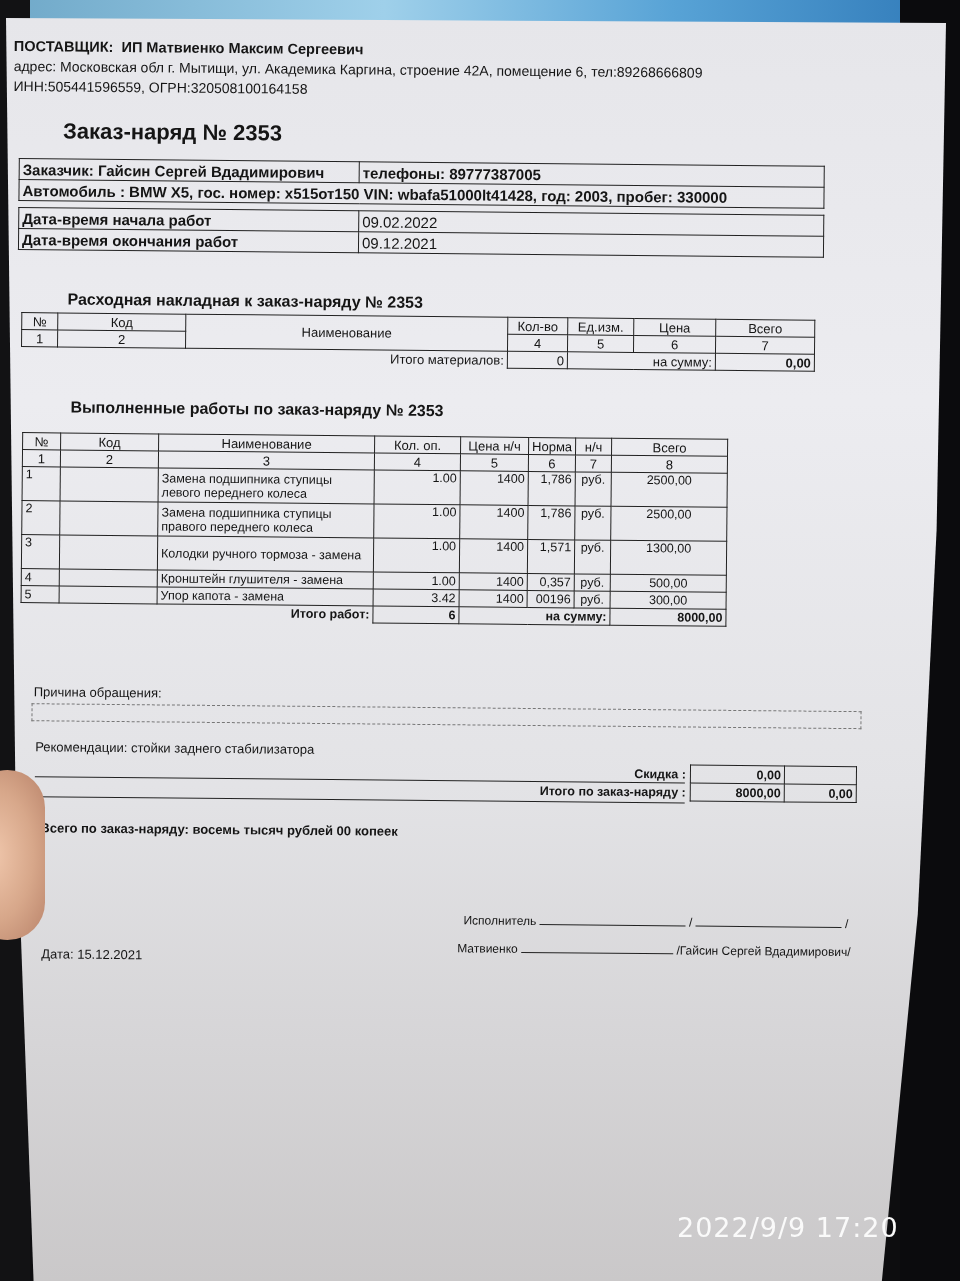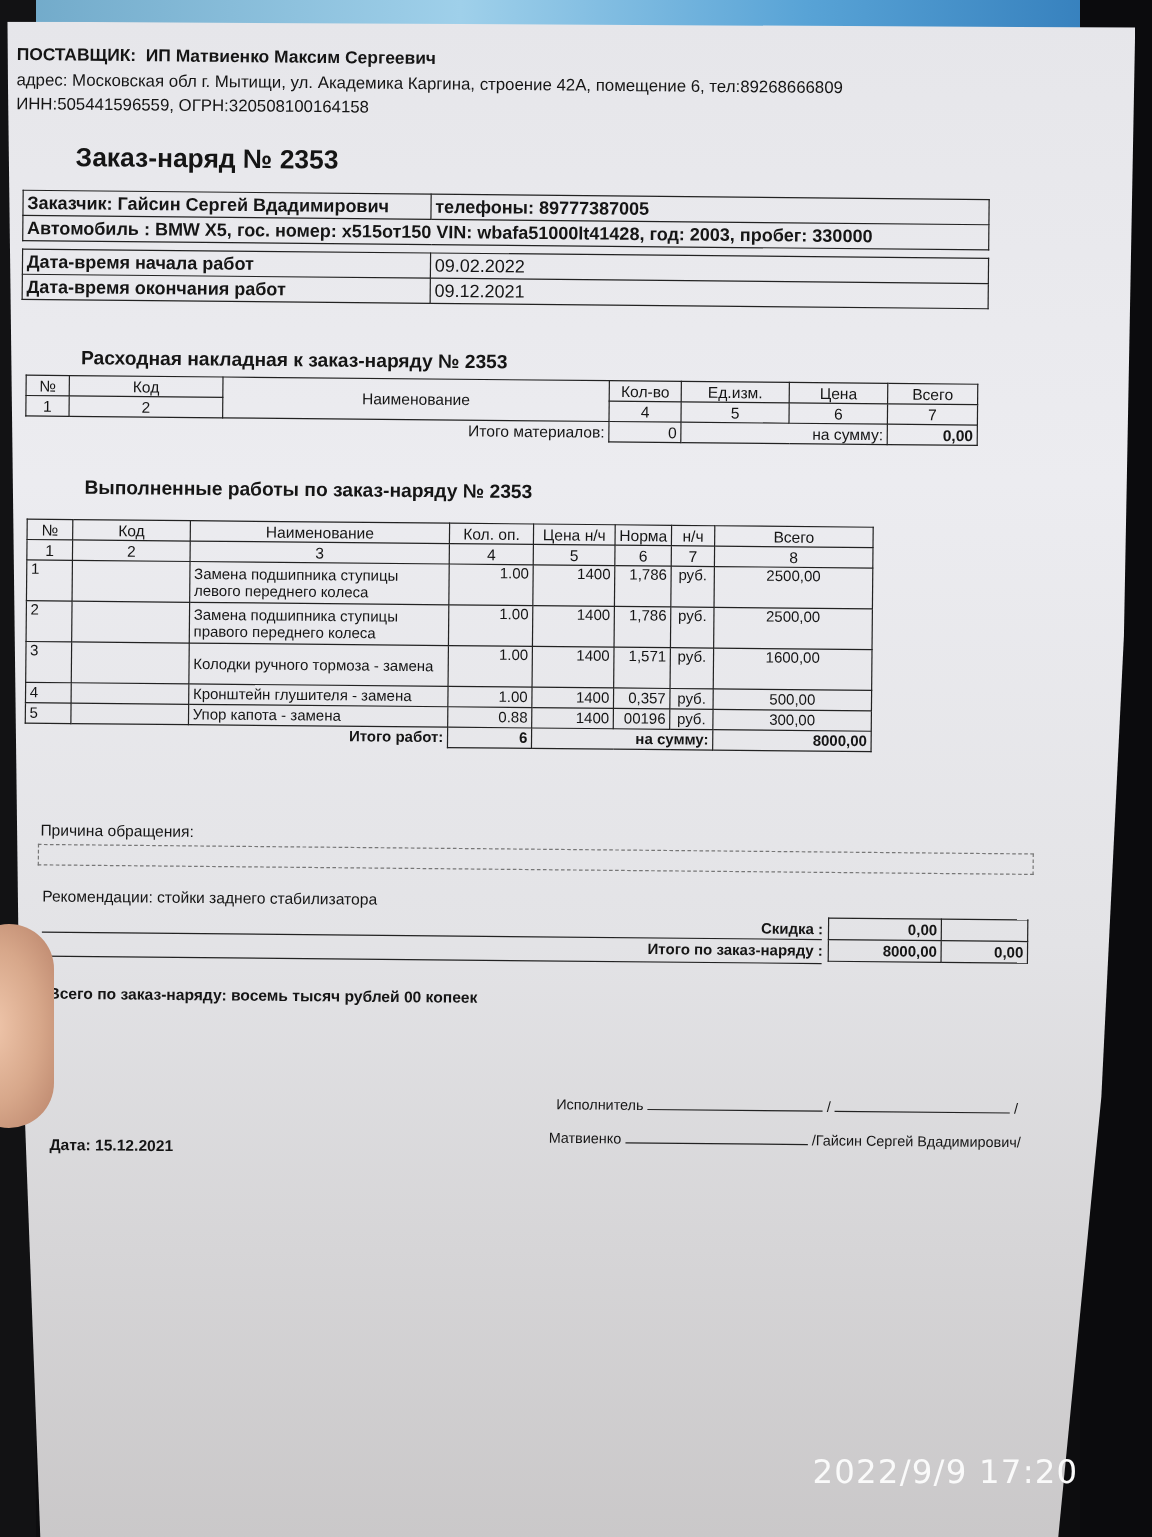--- a/index.html
+++ b/index.html
@@ -68,21 +68,21 @@
   .sum-wrap { position: relative; margin: 4px 0 0 28px; width: 822px; height: 40px; }
   .sum-line { position: absolute; left: 0; height: 0; border-top: 1.5px solid #222; width: 650px; }
   .sum-tbl { position: absolute; right: 0; top: 0; }
   .sum-tbl td { font-size: 12.5px; height: 18px; text-align: right; }
   .sum-tbl td.lbl { border: none; font-weight: bold; padding-right: 4px; }
   .sum-tbl td.v { width: 94px; font-weight: bold; }
   .sum-tbl td.v2 { width: 72px; font-weight: bold; }
   .words { margin: 22px 0 0 34px; font-size: 13px; font-weight: bold; }
   .sign { position: absolute; font-size: 12px; }
   .uline { display: inline-block; border-bottom: 1.2px solid #222; height: 12px; vertical-align: baseline; }
-  .date { position: absolute; left: 36px; top: 910px; font-size: 13px; font-weight: bold; }
+  .date { position: absolute; left: 36px; top: 910px; font-size: 13px; }
   .stamp {
     position: absolute; left: 677px; top: 1212px;
     font-family: "DejaVu Sans", sans-serif; font-size: 27px; color: #fafafa;
     letter-spacing: 1px;
   }
 </style>
 </head>
 <body>
 
 <div class="bg-top"></div>
@@ -130,21 +130,21 @@
     </table>
 
   <div class="h2">Расходная накладная к заказ-наряду №  2353</div>
   <table class="mat">
     <tbody>
         <tr>
       <td style="width:36px">№</td>
       <td style="width:128px">Код</td>
       <td style="width:322px" rowspan="2">Наименование</td>
       <td style="width:60px">Кол-во</td>
-      <td style="width:90px">Ед.изм.</td>
+      <td style="width:66px">Ед.изм.</td>
       <td style="width:82px">Цена</td>
       <td>Всего</td>
     </tr>
     <tr>
       <td>1</td>
       <td>2</td>
       <td>4</td>
       <td>5</td>
       <td>6</td>
       <td>7</td>
@@ -158,21 +158,21 @@
   </tbody>
     </table>
 
   <div class="h3">Выполненные работы по заказ-наряду №  2353</div>
   <table class="works">
     <tbody>
         <tr class="hd">
       <td style="width:38px">№</td>
       <td style="width:98px">Код</td>
       <td style="width:216px">Наименование</td>
-      <td style="width:70px">Кол. оп.</td>
+      <td style="width:86px">Кол. оп.</td>
       <td style="width:68px">Цена н/ч</td>
       <td style="width:46px">Норма</td>
       <td style="width:36px">н/ч</td>
       <td>Всего</td>
     </tr>
     <tr class="hd">
       <td>1</td>
       <td>2</td>
       <td>3</td>
       <td>4</td>
@@ -202,37 +202,37 @@
       <td class="c" style="vertical-align:top">2500,00</td>
     </tr>
     <tr style="height:34px">
       <td style="vertical-align:top">3</td>
       <td></td>
       <td>Колодки ручного тормоза - замена</td>
       <td class="num" style="vertical-align:top">1.00</td>
       <td class="num" style="vertical-align:top">1400</td>
       <td class="num" style="vertical-align:top">1,571</td>
       <td class="c" style="vertical-align:top">руб.</td>
-      <td class="c" style="vertical-align:top">1600,00</td>
+      <td class="c" style="vertical-align:top">1300,00</td>
     </tr>
     <tr>
       <td>4</td>
       <td></td>
       <td>Кронштейн глушителя - замена</td>
       <td class="num">1.00</td>
       <td class="num">1400</td>
       <td class="num">0,357</td>
       <td class="c">руб.</td>
       <td class="c">500,00</td>
     </tr>
     <tr>
       <td>5</td>
       <td></td>
       <td>Упор капота - замена</td>
-      <td class="num">0.88</td>
+      <td class="num">3.42</td>
       <td class="num">1400</td>
       <td class="num">00196</td>
       <td class="c">руб.</td>
       <td class="c">300,00</td>
     </tr>
     <tr class="tot">
       <td colspan="3" style="text-align:right">Итого работ:</td>
       <td class="b num">6</td>
       <td class="b" colspan="3" style="text-align:right">на сумму:</td>
       <td class="b num">8000,00</td>

